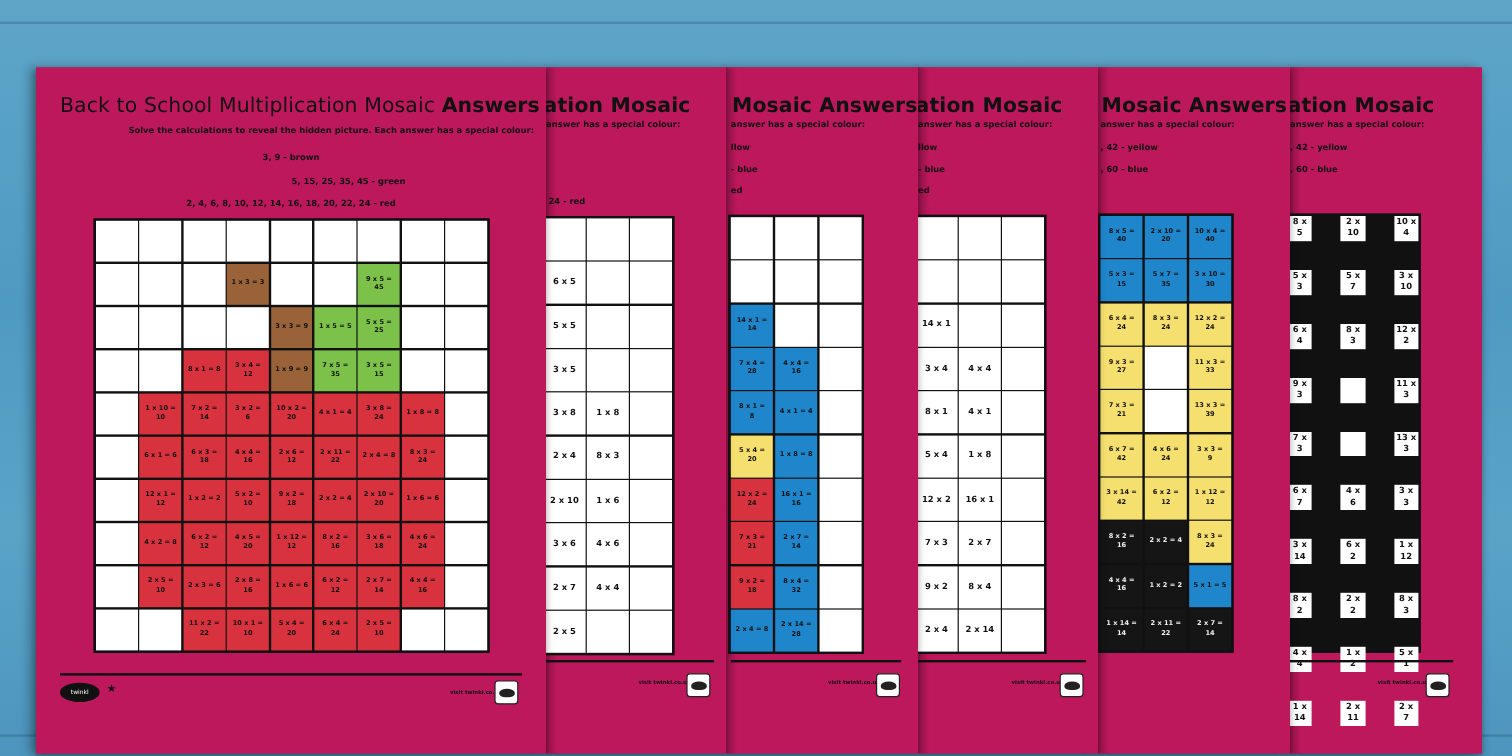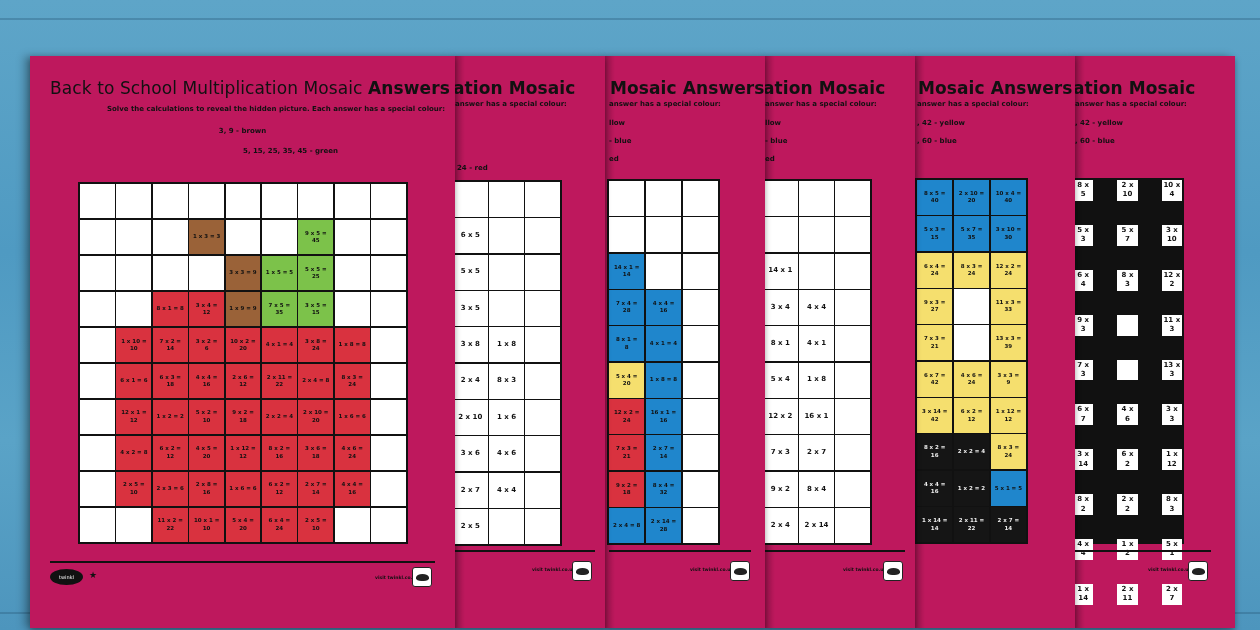--- a/index.html
+++ b/index.html
@@ -313,20 +313,21 @@
   <div class="badge" style="left:117px; top:505px;">
       <span></span>
     </div>
 </div>
 
 <div class="page" style="left:30px; width:425px;">
   <div class="title" style="left:20px; font-weight:normal;"><span>Back to School Multiplication Mosaic </span><span style="font-weight:bold;">Answers</span></div>
   <div class="line" style="left:43px; top:49px;padding-left:34px;">Solve the calculations to reveal the hidden picture. Each answer has a special colour:</div>
   <div class="line" style="left:0; width:425px; text-align:center; top:71px;">3, 9 - brown</div>
   <div class="line" style="left:0; width:425px; text-align:center; top:91px;margin-left:48px;">5, 15, 25, 35, 45 - green</div>
+  <div class="line" style="left:0; width:425px; text-align:center; top:110px;">2, 4, 6, 8, 10, 12, 14, 16, 18, 20, 22, 24 - red</div>
   <div class="grid" id="g1" style="left:48px; top:126px; width:330px; height:362px; grid-template-columns:repeat(9,1fr); grid-template-rows:repeat(10,1fr);">
       <div class="cell"></div>
       <div class="cell"></div>
       <div class="cell"></div>
       <div class="cell"></div>
       <div class="cell"></div>
       <div class="cell"></div>
       <div class="cell"></div>
       <div class="cell"></div>
       <div class="cell"></div>

